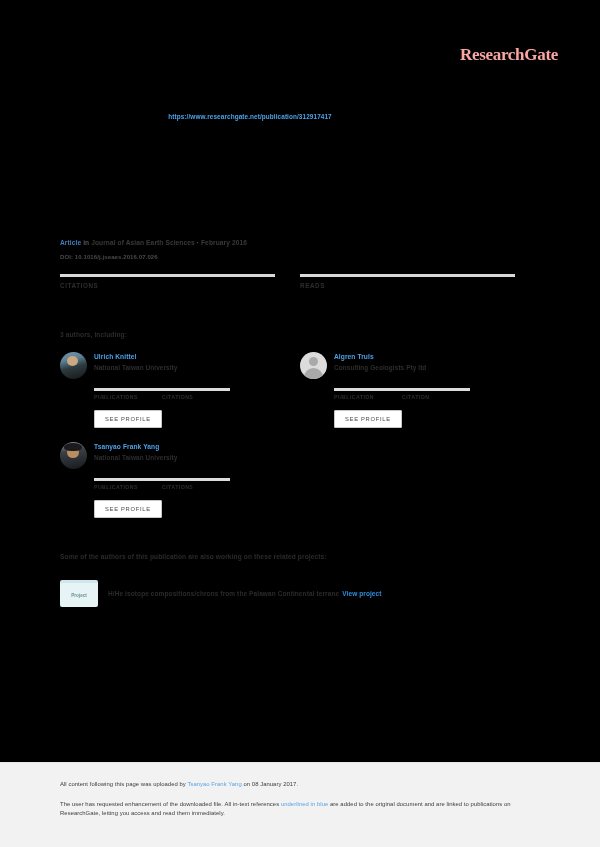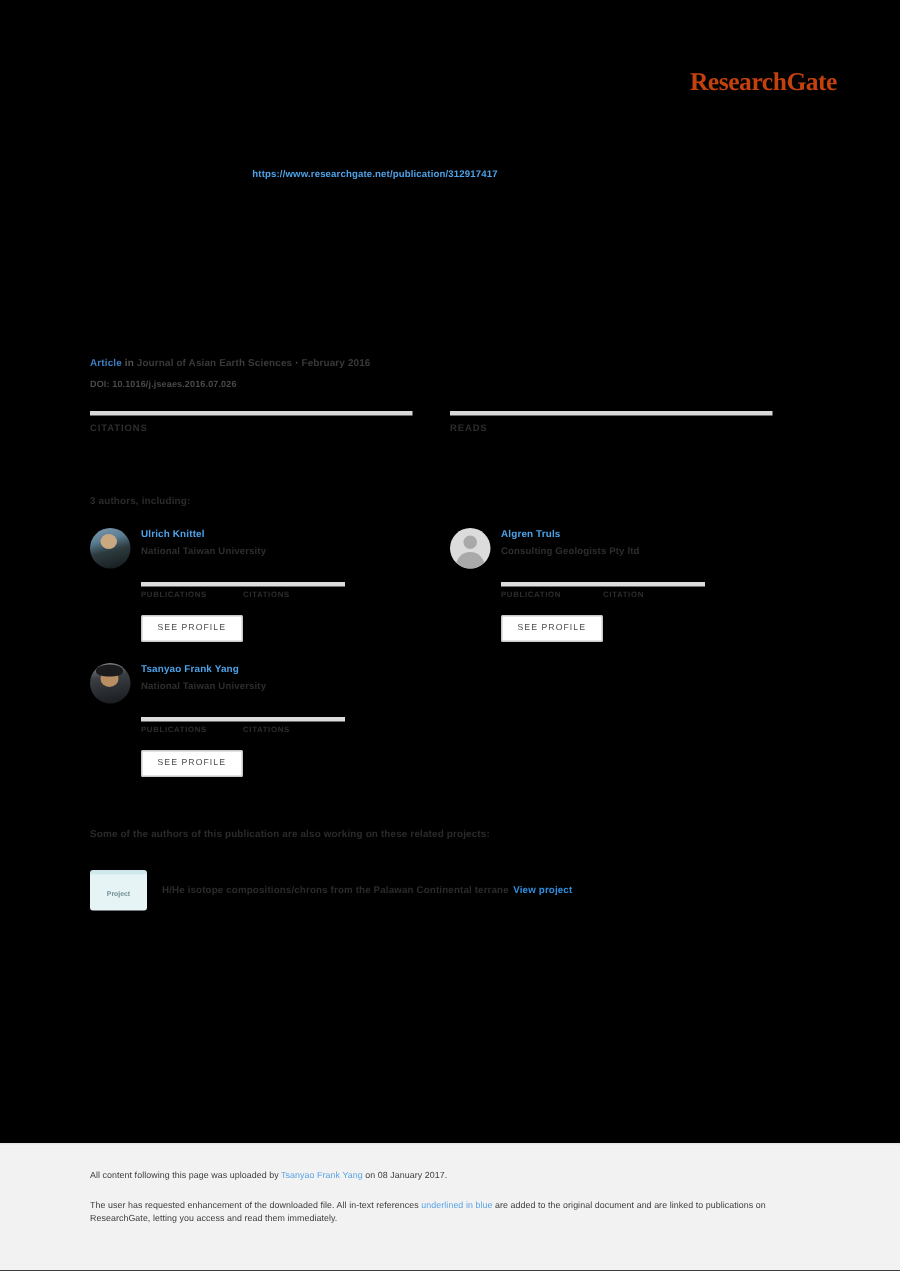--- a/index.html
+++ b/index.html
@@ -33,21 +33,21 @@
     width: 600px;
     height: 95px;
   }
   .rg-logo {
     position: absolute;
     right: 42px;
     top: 45px;
     font-size: 17px;
     font-weight: 700;
     letter-spacing: -0.3px;
-    color: #c2410c;
+    color: #fca5a5;
     font-family: "Liberation Serif", serif;
     white-space: nowrap;
   }
 
   
   .url-line {
     position: absolute;
     left: 0;
     top: 105px;
     width: 600px;

